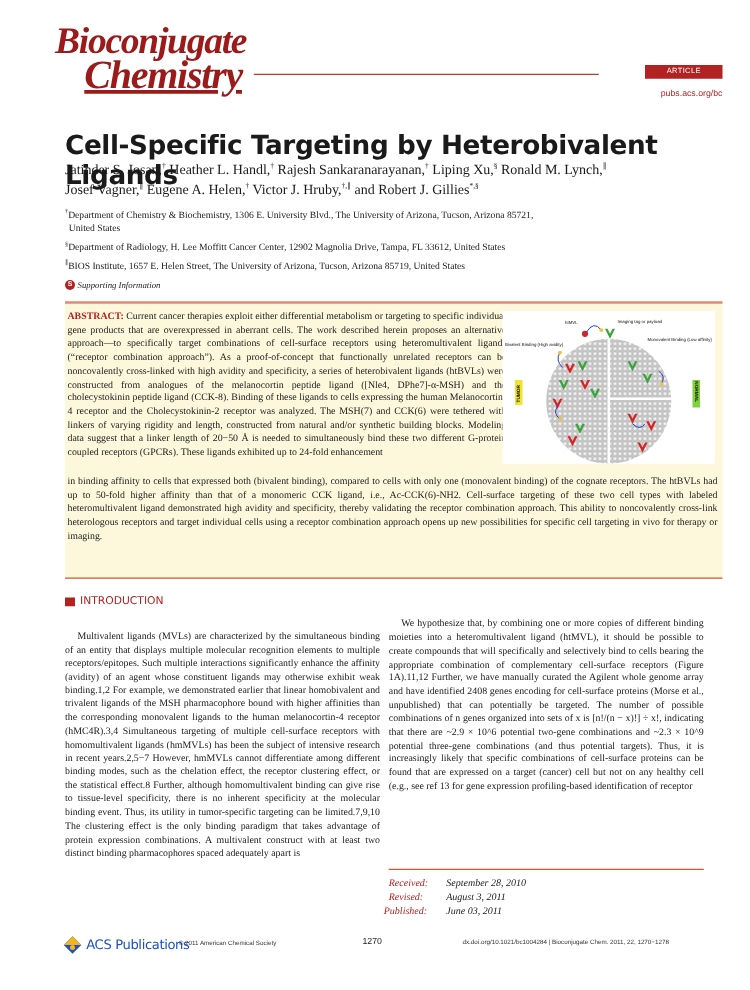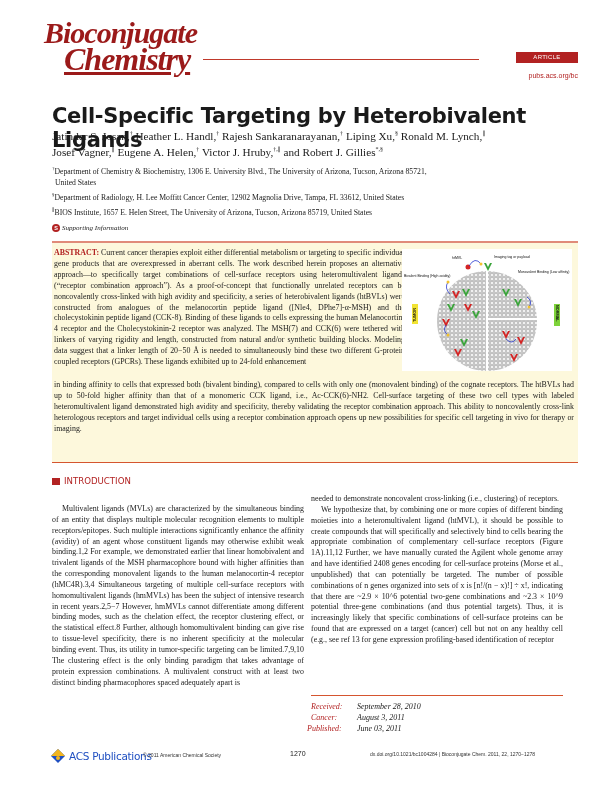--- a/index.html
+++ b/index.html
@@ -1,20 +1,20 @@
 <!DOCTYPE html>
 <html><head>
 <meta charset="utf-8">
 <style>
   html, body { margin: 0; padding: 0; background: #ffffff; }
   body { width: 600px; height: 792px; position: relative; overflow: hidden; font-family: "Liberation Serif", serif; color: #1a1a1a; }
   .abs { position: absolute; }
 
   
-  .journal-logo { left: 44px; top: 20px; color: #9b1a1a; font-family: "Liberation Serif", serif; font-style: italic; font-weight: bold; line-height: 0.86; letter-spacing: -1px; }
+  .journal-logo { left: 44px; top: 20px; color: #9b1a1a; font-family: "Liberation Serif", serif; font-style: italic; font-weight: bold; line-height: 0.86; letter-spacing: -1px; text-align: center; }
   .journal-logo .l1 { font-size: 30px; display: block; }
   .journal-logo .l2 { font-size: 32px; display: block; padding-left: 20px; text-decoration: underline; }
   .header-rule { left: 203px; top: 59px; width: 276px; height: 1px; background: #c0392b; }
   .article-badge { left: 516px; top: 52px; width: 62px; height: 11px; background: #b22222; color: #fff; font-family: "Liberation Sans", sans-serif; font-size: 6px; text-align: center; line-height: 11px; letter-spacing: 0.3px; }
   .journal-url { left: 490px; top: 72px; width: 88px; text-align: right; font-family: "Liberation Sans", sans-serif; font-size: 7px; color: #b22222; }
 
   
   .paper-title { left: 52px; top: 104px; font-family: "DejaVu Sans", sans-serif; font-size: 21px; font-weight: bold; color: #1a1a1a; letter-spacing: -0.3px; }
   .authors { left: 52px; top: 128px; width: 500px; font-size: 11.2px; line-height: 16px; color: #1a1a1a; }
   .authors sup { font-size: 6px; vertical-align: super; line-height: 0; }
@@ -164,32 +164,31 @@
 <div class="abs section-heading">
   <span class="section-square"></span>
   <span>INTRODUCTION</span>
 </div>
 
 <div class="abs col-left">
   <p>Multivalent ligands (MVLs) are characterized by the simultaneous binding of an entity that displays multiple molecular recognition elements to multiple receptors/epitopes. Such multiple interactions significantly enhance the affinity (avidity) of an agent whose constituent ligands may otherwise exhibit weak binding.1,2 For example, we demonstrated earlier that linear homobivalent and trivalent ligands of the MSH pharmacophore bound with higher affinities than the corresponding monovalent ligands to the human melanocortin-4 receptor (hMC4R).3,4 Simultaneous targeting of multiple cell-surface receptors with homomultivalent ligands (hmMVLs) has been the subject of intensive research in recent years.2,5−7 However, hmMVLs cannot differentiate among different binding modes, such as the chelation effect, the receptor clustering effect, or the statistical effect.8 Further, although homomultivalent binding can give rise to tissue-level specificity, there is no inherent specificity at the molecular binding event. Thus, its utility in tumor-specific targeting can be limited.7,9,10 The clustering effect is the only binding paradigm that takes advantage of protein expression combinations. A multivalent construct with at least two distinct binding pharmacophores spaced adequately apart is</p>
 </div>
 
 <div class="abs col-right">
-  <p class="noindent">needed to demonstrate noncovalent cross-linking (i.e., clustering) of receptors.</p>
   <p>We hypothesize that, by combining one or more copies of different binding moieties into a heteromultivalent ligand (htMVL), it should be possible to create compounds that will specifically and selectively bind to cells bearing the appropriate combination of complementary cell-surface receptors (Figure 1A).11,12 Further, we have manually curated the Agilent whole genome array and have identified 2408 genes encoding for cell-surface proteins (Morse et al., unpublished) that can potentially be targeted. The number of possible combinations of n genes organized into sets of x is [n!/(n − x)!] ÷ x!, indicating that there are ~2.9 × 10^6 potential two-gene combinations and ~2.3 × 10^9 potential three-gene combinations (and thus potential targets). Thus, it is increasingly likely that specific combinations of cell-surface proteins can be found that are expressed on a target (cancer) cell but not on any healthy cell (e.g., see ref 13 for gene expression profiling-based identification of receptor</p>
 </div>
 
 <div class="abs dates-rule"></div>
 <div class="abs dates">
   <div class="date-row">
     <span class="date-label">Received:</span>
       <span>September 28, 2010</span>
   </div>
   <div class="date-row">
-    <span class="date-label">Cancer:</span>
+    <span class="date-label">Revised:</span>
       <span>August 3, 2011</span>
   </div>
   <div class="date-row published">
     <span class="date-label">Published:</span>
       <span>June 03, 2011</span>
   </div>
 </div>
 
 <div class="abs footer-logo">
   <span class="acs-mark">

